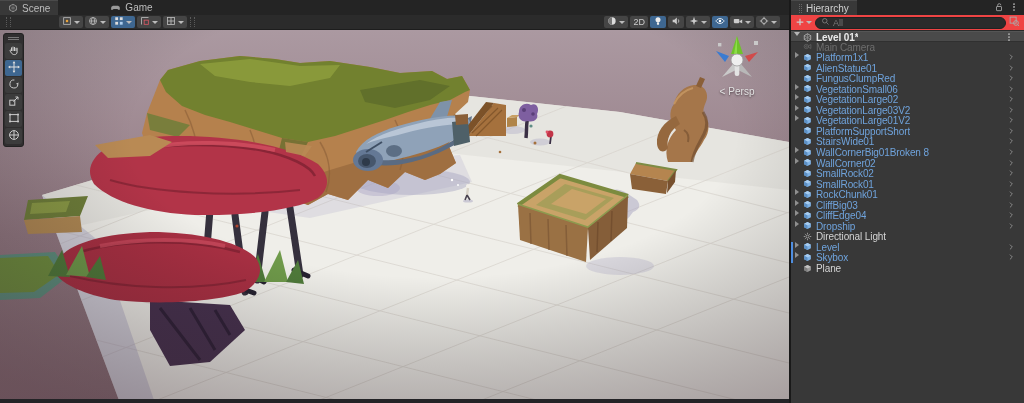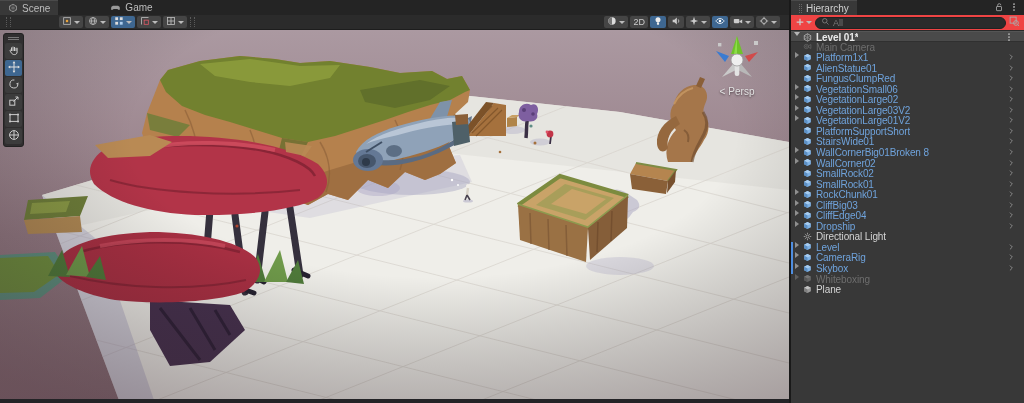--- a/index.html
+++ b/index.html
@@ -906,84 +906,51 @@
               <path d="M6 6v4.8L1.5 8.4V3.6z" fill="#5C8FC4"></path>
             </svg>
           </span>
     <span class="hlabel">Level</span>
     <span class="hchev"><svg viewBox="0 0 12 12" width="8" height="8" xmlns="http://www.w3.org/2000/svg">
               <path d="M4.4 2.4L8 6l-3.6 3.6" fill="none" stroke="#999" stroke-width="1.2"></path>
             </svg></span>
 
   </div>
 
+
   <div class="hrow kind-prefab has-accent has-chev">
     <span class="accent"></span>
     <span class="fold closed">
             <i></i>
           </span>
     <span class="hicon">
             <svg viewBox="0 0 12 12" width="9" height="9" xmlns="http://www.w3.org/2000/svg">
               <path d="M6 1.2l4.5 2.4v4.8L6 10.8 1.5 8.4V3.6z" fill="#7FB2E5"></path>
               <path d="M6 1.2l4.5 2.4L6 6 1.5 3.6z" fill="#A7CCF0"></path>
               <path d="M6 6v4.8L1.5 8.4V3.6z" fill="#5C8FC4"></path>
             </svg>
           </span>
-    <span class="hlabel">CameraRig</span>
-    <span class="hchev"><svg viewBox="0 0 12 12" width="8" height="8" xmlns="http://www.w3.org/2000/svg">
-              <path d="M4.4 2.4L8 6l-3.6 3.6" fill="none" stroke="#999" stroke-width="1.2"></path>
-            </svg></span>
-
-  </div>
-
-  <div class="hrow kind-prefab has-accent has-chev">
-    <span class="accent"></span>
-    <span class="fold closed">
-            <i></i>
-          </span>
-    <span class="hicon">
-            <svg viewBox="0 0 12 12" width="9" height="9" xmlns="http://www.w3.org/2000/svg">
-              <path d="M6 1.2l4.5 2.4v4.8L6 10.8 1.5 8.4V3.6z" fill="#7FB2E5"></path>
-              <path d="M6 1.2l4.5 2.4L6 6 1.5 3.6z" fill="#A7CCF0"></path>
-              <path d="M6 6v4.8L1.5 8.4V3.6z" fill="#5C8FC4"></path>
-            </svg>
-          </span>
     <span class="hlabel">Skybox</span>
     <span class="hchev"><svg viewBox="0 0 12 12" width="8" height="8" xmlns="http://www.w3.org/2000/svg">
               <path d="M4.4 2.4L8 6l-3.6 3.6" fill="none" stroke="#999" stroke-width="1.2"></path>
             </svg></span>
 
   </div>
 
-  <div class="hrow kind-inactive">
-
-    <span class="fold closed">
+
+  <div class="hrow kind-object">
+
+    <span class="fold">
             <i></i>
           </span>
     <span class="hicon">
             <svg viewBox="0 0 12 12" width="9" height="9" xmlns="http://www.w3.org/2000/svg">
               <path d="M6 1.2l4.5 2.4v4.8L6 10.8 1.5 8.4V3.6z" fill="#9A9A9A"></path>
               <path d="M6 1.2l4.5 2.4L6 6 1.5 3.6z" fill="#C2C2C2"></path>
               <path d="M6 6v4.8L1.5 8.4V3.6z" fill="#7E7E7E"></path>
             </svg>
           </span>
-    <span class="hlabel">Whiteboxing</span>
-
-  </div>
-
-  <div class="hrow kind-object">
-
-    <span class="fold">
-            <i></i>
-          </span>
-    <span class="hicon">
-            <svg viewBox="0 0 12 12" width="9" height="9" xmlns="http://www.w3.org/2000/svg">
-              <path d="M6 1.2l4.5 2.4v4.8L6 10.8 1.5 8.4V3.6z" fill="#9A9A9A"></path>
-              <path d="M6 1.2l4.5 2.4L6 6 1.5 3.6z" fill="#C2C2C2"></path>
-              <path d="M6 6v4.8L1.5 8.4V3.6z" fill="#7E7E7E"></path>
-            </svg>
-          </span>
     <span class="hlabel">Plane</span>
 
   </div>
 </div>
   </div>
 </div>
 
 </body></html>

